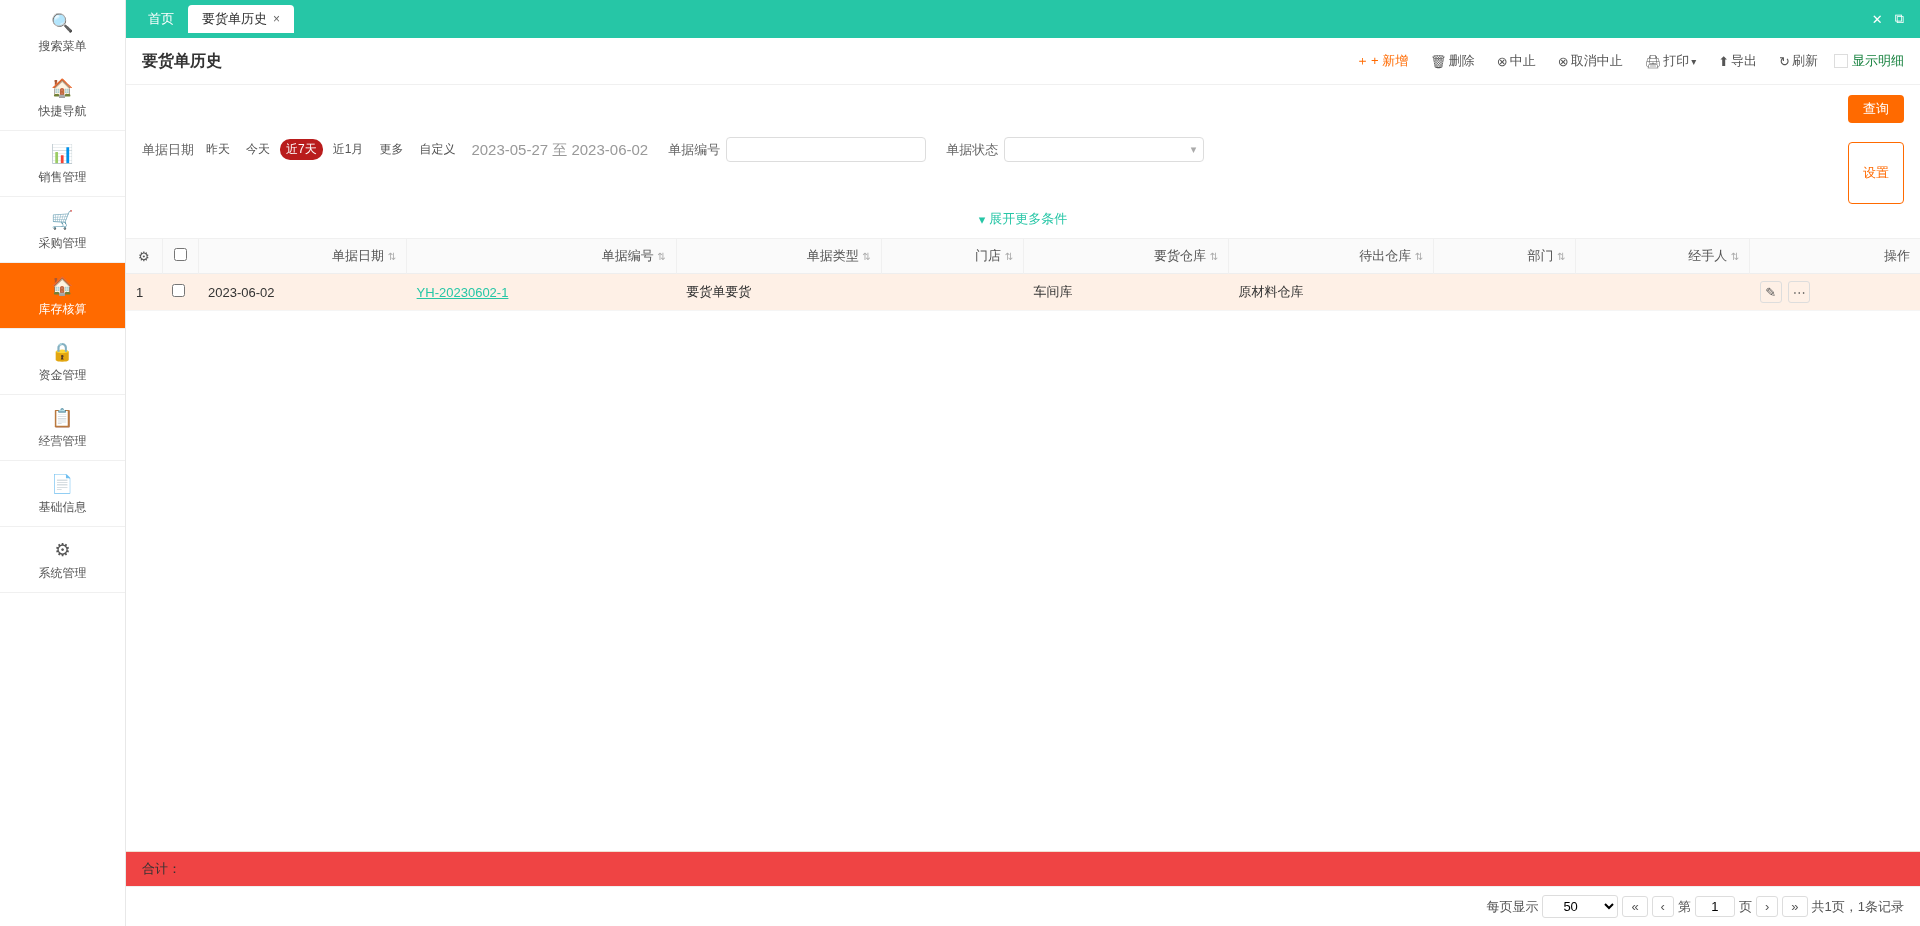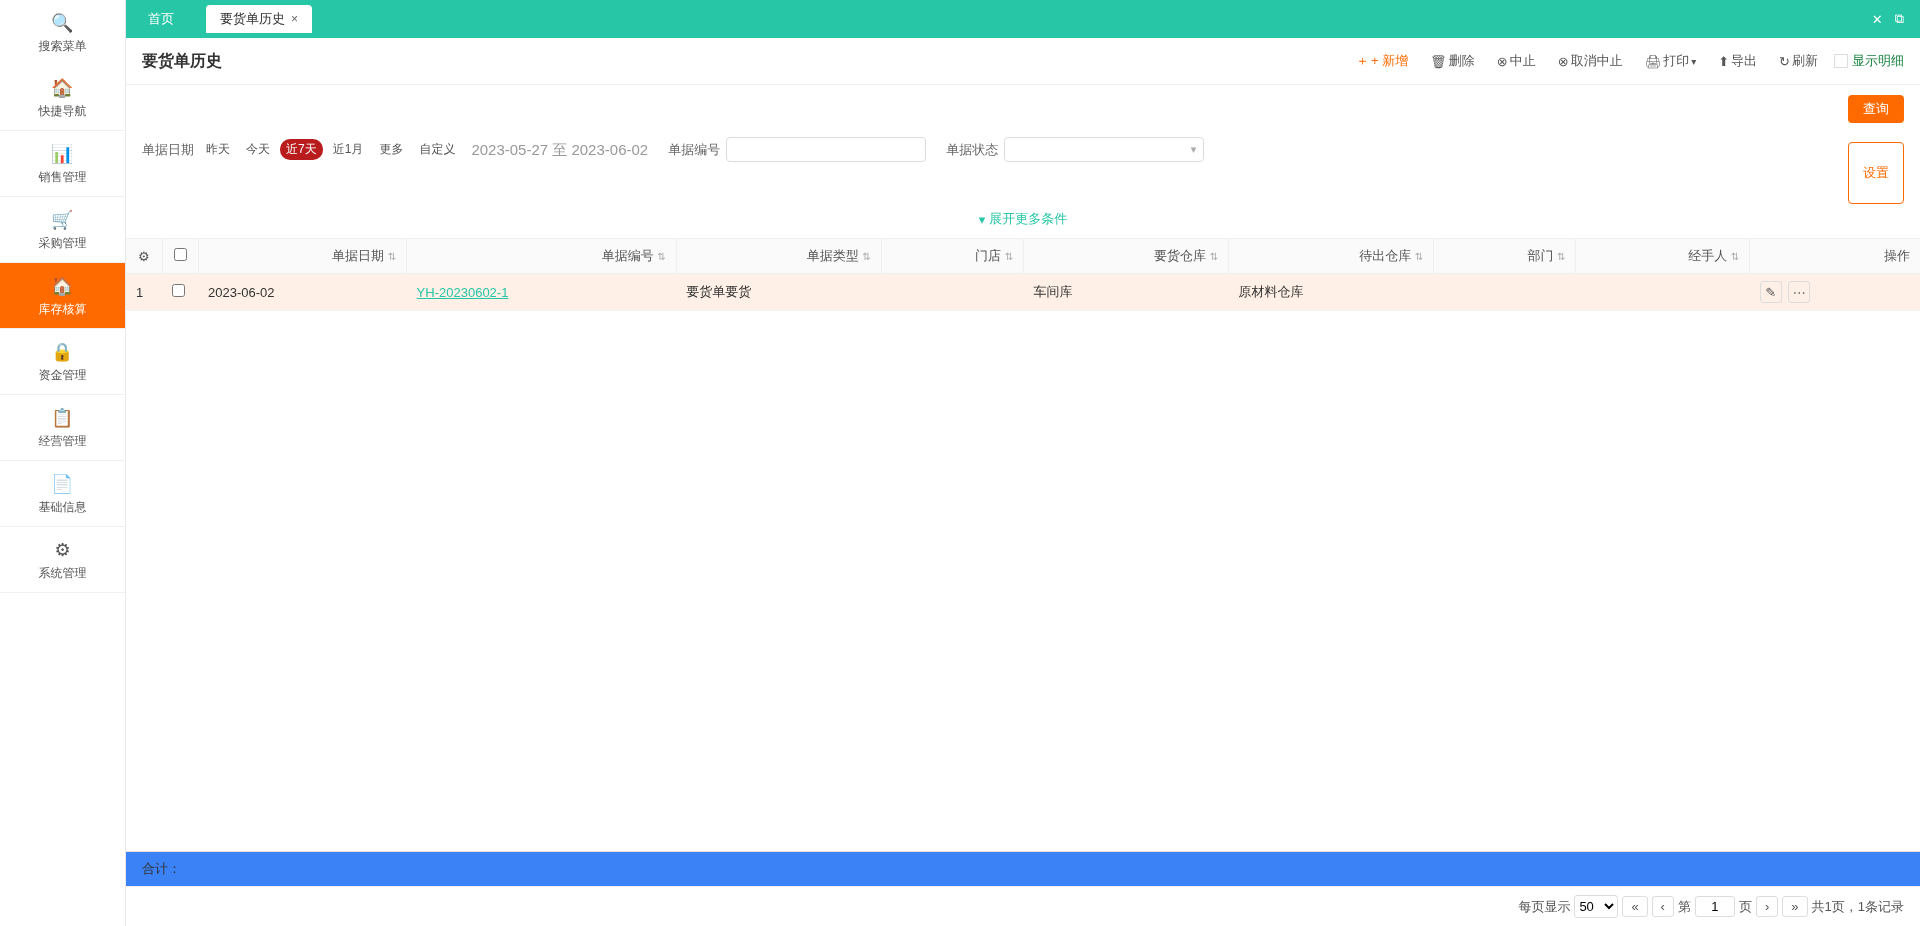--- a/index.html
+++ b/index.html
@@ -45,21 +45,21 @@
       overflow: hidden;
     }
 
     
     .tabs-bar {
       height: 38px;
       background: #26c6a6;
       display: flex;
       align-items: center;
       padding: 0 8px;
-      gap: 18px;
+      gap: 0;
       flex-shrink: 0;
     }
     .tab {
       height: 28px;
       padding: 0 14px;
       display: flex;
       align-items: center;
       cursor: pointer;
       color: #fff;
       font-size: 13px;
@@ -276,21 +276,21 @@
       width: 22px; height: 22px;
       border: 1px solid #ddd;
       border-radius: 3px;
       cursor: pointer;
       color: #555;
       font-size: 13px;
     }
 
     
     .footer-total {
-      background: #3b82f6;
+      background: #ef4444;
       border-top: 1px solid #f0e0d0;
       padding: 8px 16px;
       font-size: 13px;
       color: #333;
       flex-shrink: 0;
     }
 
     
     .pagination {
       display: flex;
@@ -315,21 +315,21 @@
       width: 40px;
       text-align: center;
       border: 1px solid #ddd;
       border-radius: 3px;
       padding: 2px 4px;
       font-size: 13px;
     }
     .per-page-select {
       border: 1px solid #ddd;
       border-radius: 3px;
-      padding: 2px 0;
+      padding: 2px 16px;
       font-size: 13px;
       background: #fff;
     }
     .display-detail-label {
       display: flex; align-items: center; gap: 4px; font-size: 13px; color: #15803d;
     }
     .checkbox-display { width: 14px; height: 14px; border: 1px solid #ddd; display: inline-block; background: #fff; cursor: pointer; }
 
     
     .btn-add {

